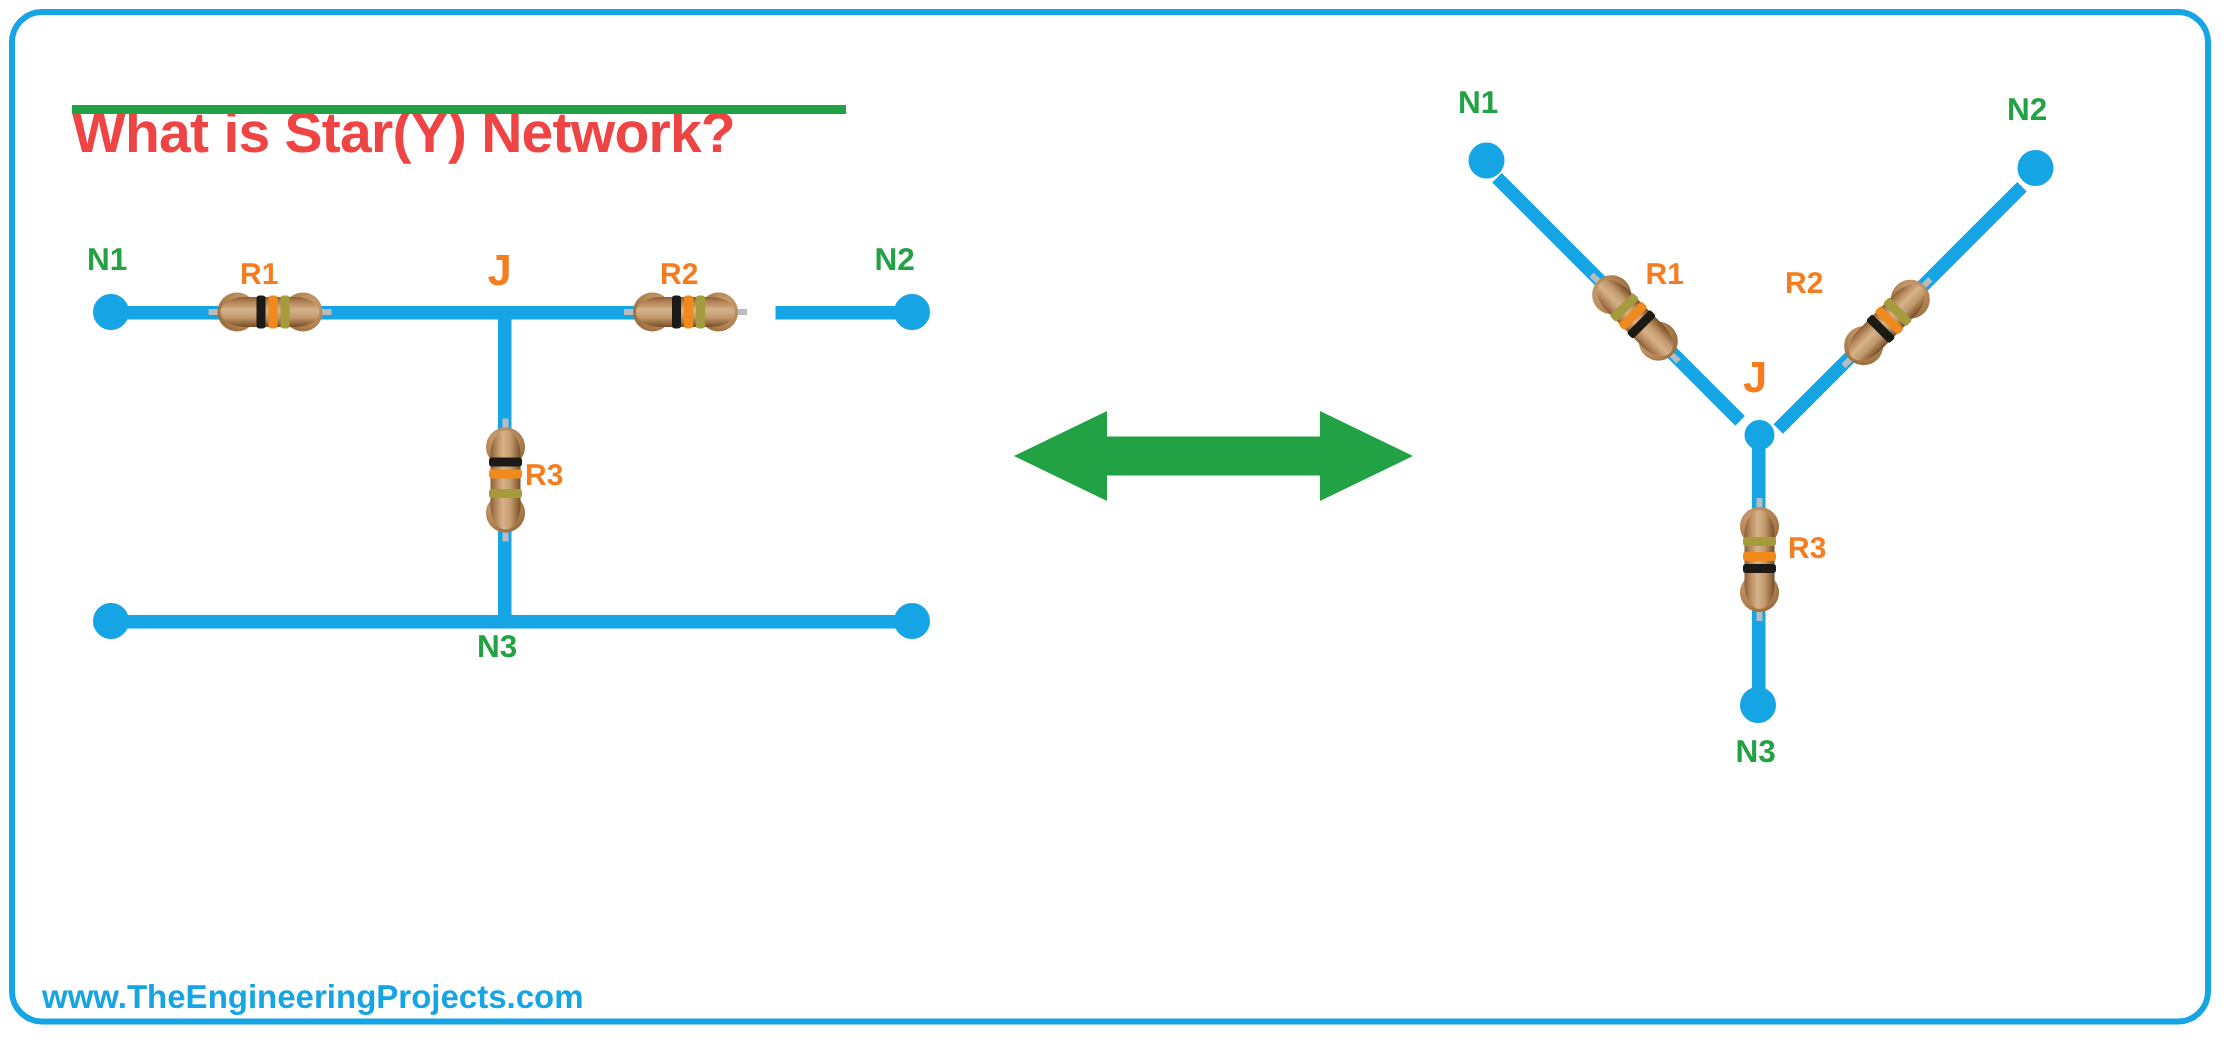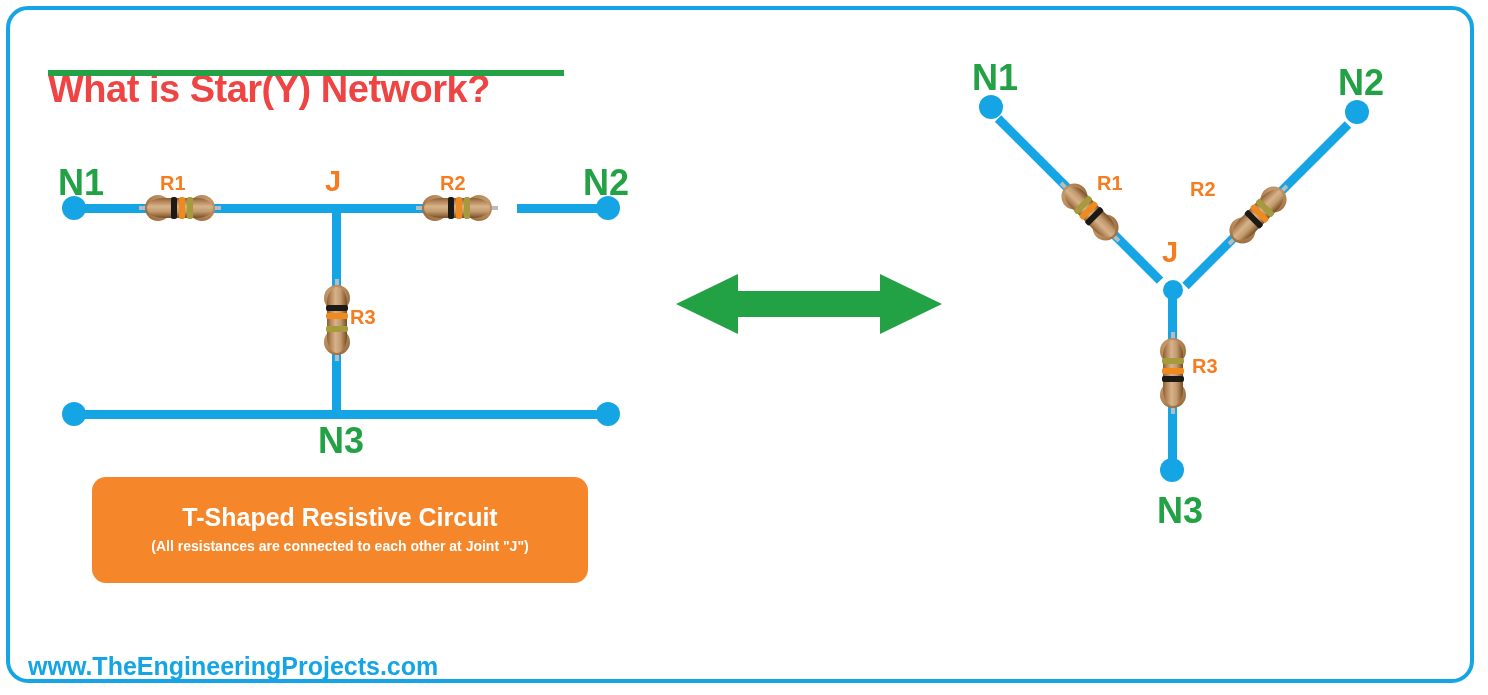--- a/index.html
+++ b/index.html
@@ -44,21 +44,21 @@
     left: 48px;
     top: 70px;
     width: 516px;
     height: 6px;
     background: #22a244;
   }
   .footer {
     position: absolute;
     left: 28px;
     top: 652px;
-    font-size: 25px;
+    font-size: 22px;
     font-weight: bold;
     color: #16a5e4;
     white-space: nowrap;
   }
 
   
   .wire {
     position: absolute;
     background: #16a5e4;
   }
@@ -83,21 +83,21 @@
   }
 
   
   .lbl {
     position: absolute;
     font-weight: bold;
     white-space: nowrap;
   }
   .lbl-node {
     color: #22a244;
-    font-size: 36px;
+    font-size: 21px;
   }
   .lbl-res {
     color: #f57d20;
     font-size: 20px;
   }
   .lbl-j {
     color: #f57d20;
     font-size: 29px;
   }
 
@@ -246,24 +246,20 @@
     <div class="lbl lbl-node" style="left:58px; top:162px;">N1</div>
     <div class="lbl lbl-node" style="left:583px; top:162px;">N2</div>
     <div class="lbl lbl-node" style="left:318px; top:420px;">N3</div>
     <div class="lbl lbl-j" style="left:325px; top:165px;">J</div>
 
     <div class="lbl lbl-res" style="left:160px; top:172px;">R1</div>
     <div class="lbl lbl-res" style="left:440px; top:172px;">R2</div>
     <div class="lbl lbl-res" style="left:350px; top:306px;">R3</div>
   </div>
 
-  <div class="caption" style="left:92px; top:477px; width:496px; height:106px; padding-top:26px;">
-    <div class="caption-title">T-Shaped Resistive Circuit</div>
-    <div class="caption-sub">(All resistances are connected to each other at Joint "J")</div>
-  </div>
 
   <div class="arrow-wrap">
     <svg width="266" height="64" viewBox="0 0 266 64">
       <polygon points="0,32 62,2 62,19 204,19 204,2 266,32 204,62 204,45 62,45 62,62" fill="#22a244"></polygon>
     </svg>
   </div>
 
   <div>
 
     <div class="wire-diag" style="left:998px; top:114px; width:124px; transform:rotate(45deg);"></div>

